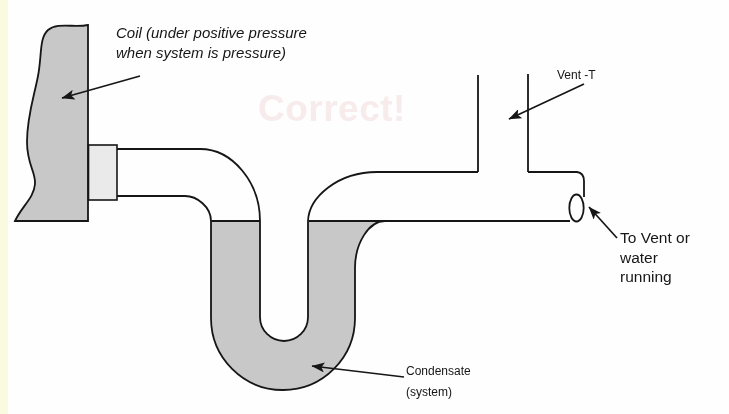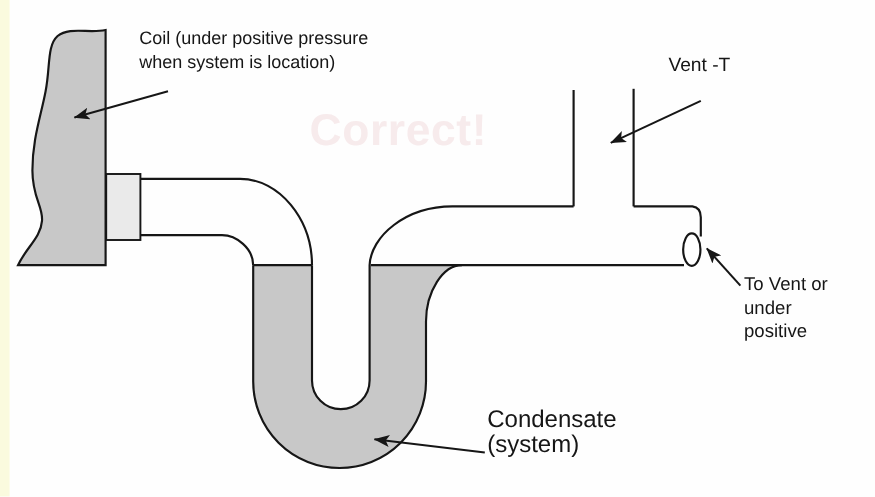--- a/index.html
+++ b/index.html
@@ -8,24 +8,24 @@
     background:#fefefe;
     font-family:"Liberation Sans", sans-serif;
     -webkit-font-smoothing:antialiased;
   }
   #diagram-svg{position:absolute;left:0;top:0;}
   .label{
     position:absolute;color:#161616;
     font-family:"Liberation Sans", sans-serif;
     white-space:nowrap;
   }
-  .lbl-coil{left:116px;top:23px;font-size:15px;line-height:19.5px;}
-  .lbl-vent{left:557px;top:46px;font-size:16px;}
+  .lbl-coil{left:116px;top:23px;font-size:15px;line-height:19.5px;font-style:italic;}
+  .lbl-vent{left:557px;top:68px;font-size:12px;}
   .lbl-drain{left:620px;top:228px;font-size:15.5px;line-height:19.6px;}
-  .lbl-cond{left:406px;top:340px;font-size:20px;line-height:21px;}
+  .lbl-cond{left:406px;top:361px;font-size:12px;line-height:21px;}
   .watermark{
     position:absolute;left:258px;top:88px;
     font-size:37px;font-weight:bold;letter-spacing:0.5px;
   }
   .ln{fill:none;stroke:#161616;stroke-width:1.8;stroke-linecap:butt;}
   .arrow{stroke:#161616;stroke-width:1.7;}
 </style>
 </head>
 <body>
 
@@ -62,29 +62,29 @@
     <line class="arrow" x1="140" y1="76" x2="62" y2="98" marker-end="url(#ah)"></line>
     <line class="arrow" x1="584" y1="84" x2="509" y2="119" marker-end="url(#ah)"></line>
     <line class="arrow" x1="617" y1="238" x2="589" y2="207" marker-end="url(#ah)"></line>
     <line class="arrow" x1="404" y1="377" x2="312" y2="366" marker-end="url(#ah)"></line>
   </svg>
 
   <div class="watermark" style="color: rgb(247, 235, 236);">Correct!</div>
 
   <div class="label lbl-coil">
     <div>Coil (under positive pressure</div>
-    <div>when system is location)</div>
+    <div>when system is pressure)</div>
   </div>
 
   <div class="label lbl-vent">Vent -T</div>
 
   <div class="label lbl-drain">
     <div>To Vent or</div>
-    <div>under</div>
-    <div>positive</div>
+    <div>water</div>
+    <div>running</div>
   </div>
 
   <div class="label lbl-cond">
     <div>Condensate</div>
     <div>(system)</div>
   </div>
 
 </div>
 
 </body></html>

